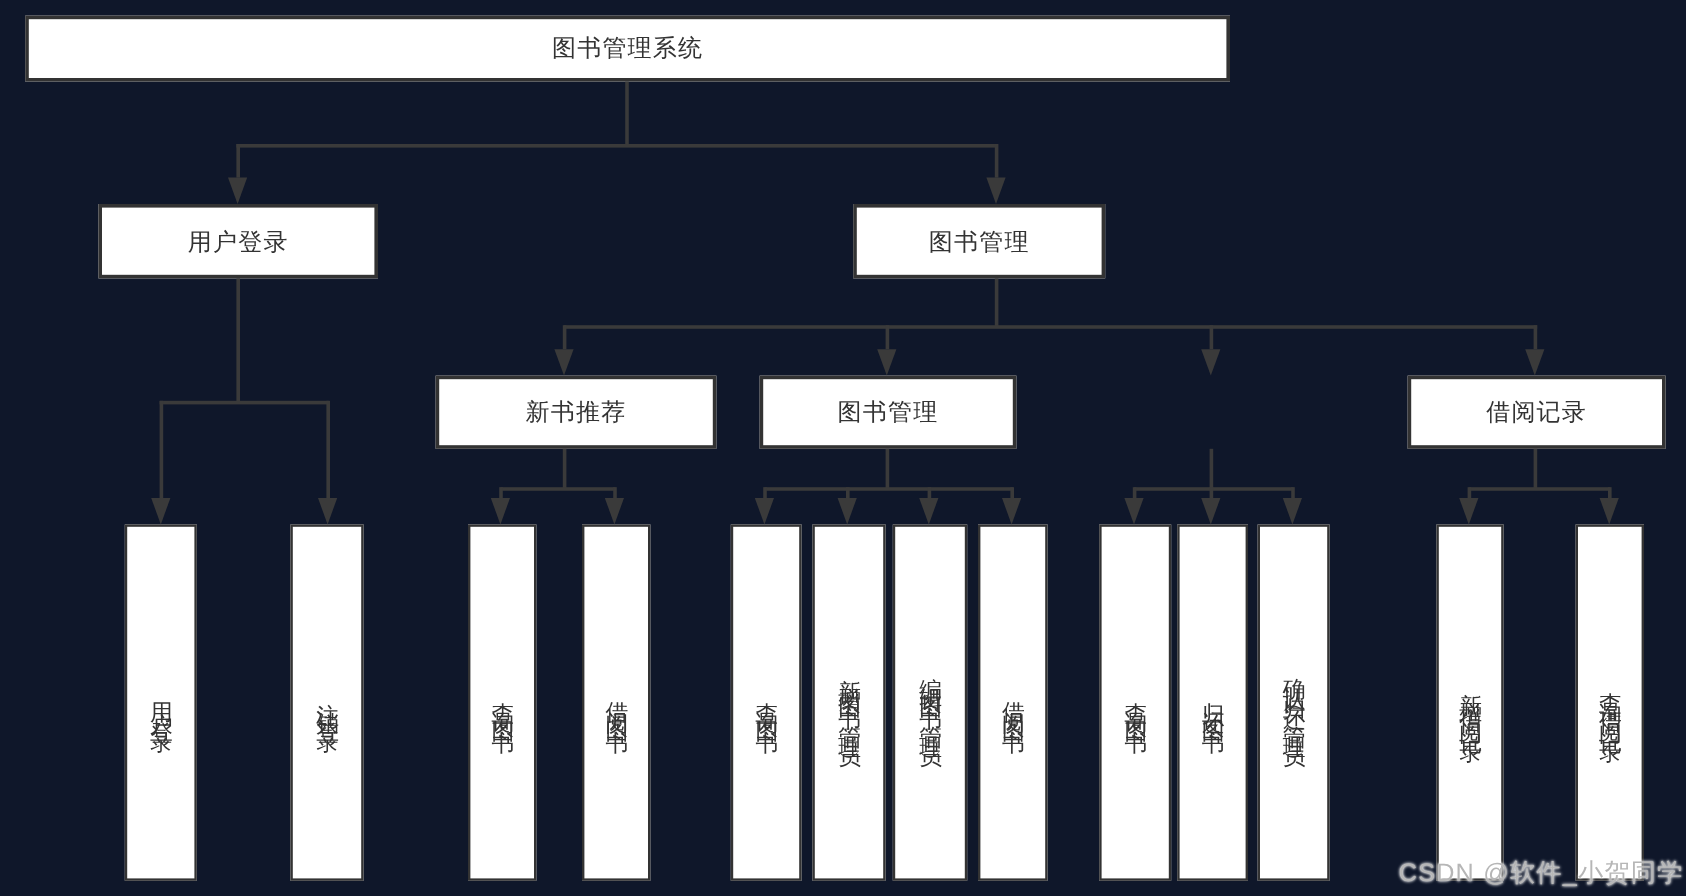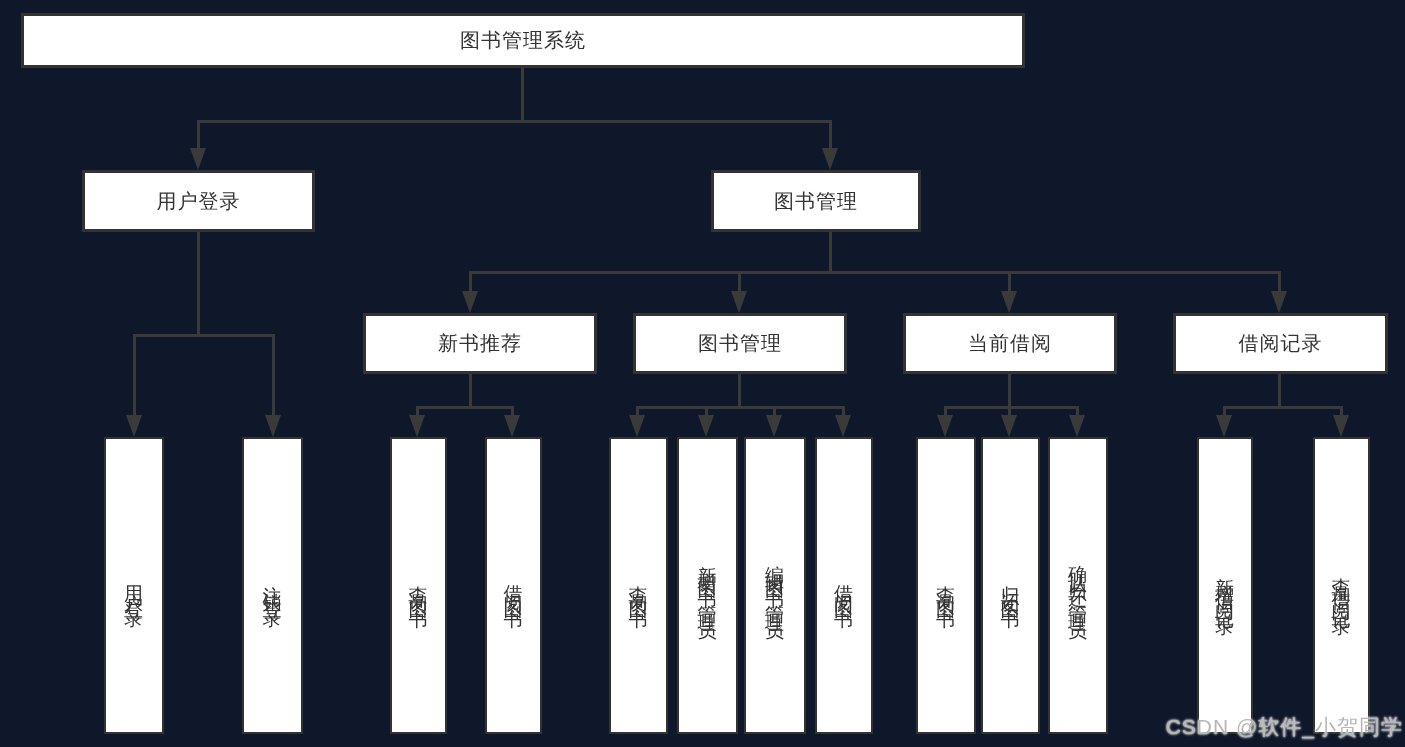--- a/index.html
+++ b/index.html
@@ -69,23 +69,20 @@
   </div>
   <div class="box" style="left:711px;top:170px;width:210px;height:62px;">
     <span>图书管理</span>
   </div>
 
   <div class="box" style="left:363px;top:313px;width:234px;height:61px;">
     <span>新书推荐</span>
   </div>
   <div class="box" style="left:633px;top:313px;width:214px;height:61px;">
     <span>图书管理</span>
-  </div>
-  <div class="box" style="left:903px;top:313px;width:214px;height:61px;">
-    <span>当前借阅</span>
   </div>
   <div class="box" style="left:1173px;top:313px;width:215px;height:61px;">
     <span>借阅记录</span>
   </div>
 
   <div class="vbox" style="left:104px;width:60px;">
     <span class="vtext">用户登录</span>
   </div>
   <div class="vbox" style="left:242px;width:61px;">
     <span class="vtext">注销登录</span>

